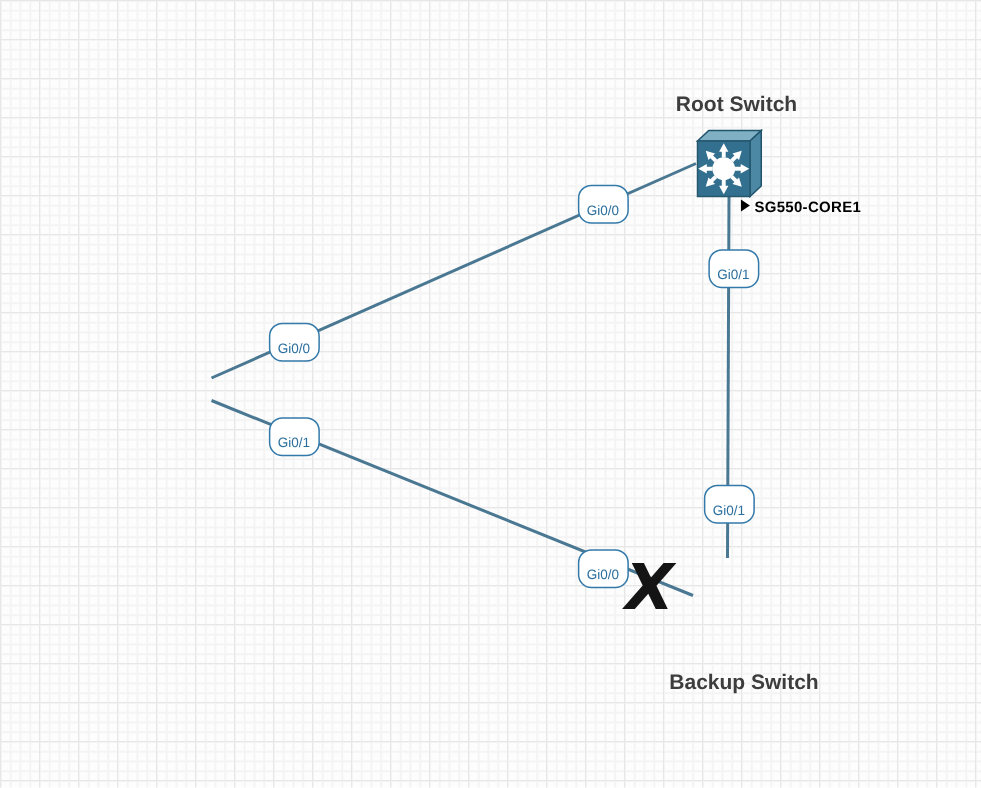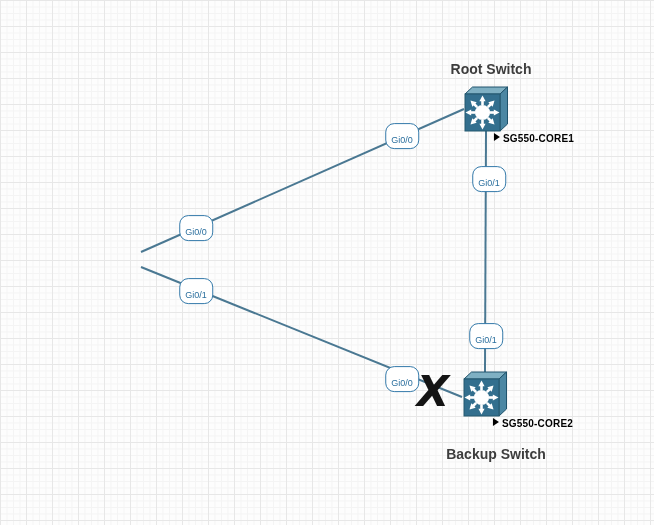--- a/index.html
+++ b/index.html
@@ -99,26 +99,17 @@
   <div class="device" id="dev-core1">
     <svg class="dev-icon" viewBox="0 0 46 46">
         <use href="#sw-icon"></use>
       </svg>
     <div class="dev-label">
       <span class="tri"></span>
       <span>SG550-CORE1</span>
     </div>
   </div>
 
-  <div class="device" id="dev-core2">
-    <svg class="dev-icon" viewBox="0 0 46 46">
-        <use href="#sw-icon"></use>
-      </svg>
-    <div class="dev-label">
-      <span class="tri"></span>
-      <span>SG550-CORE2</span>
-    </div>
-  </div>
 
   <div class="annotation" id="ann-root">Root Switch</div>
   <div class="annotation" id="ann-backup">Backup Switch</div>
 
 </div>
 
 </body></html>

